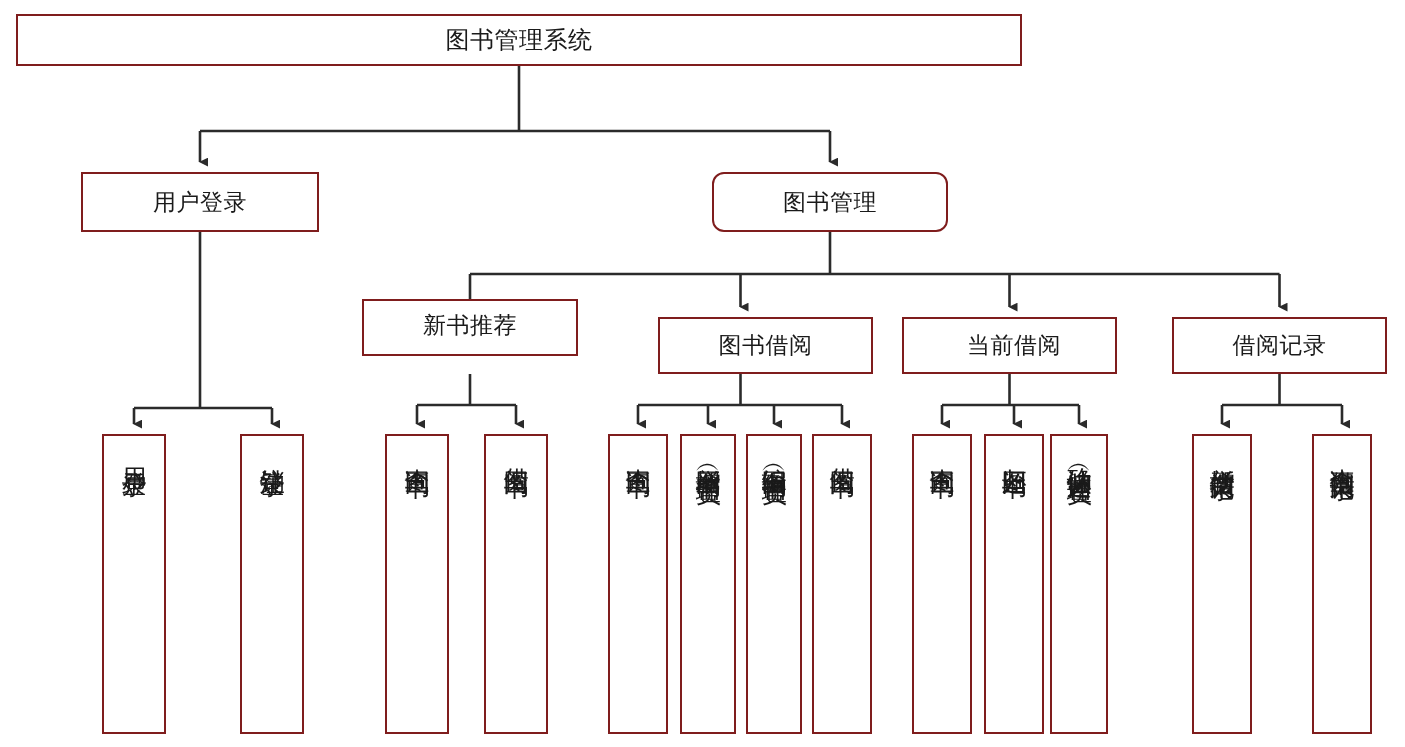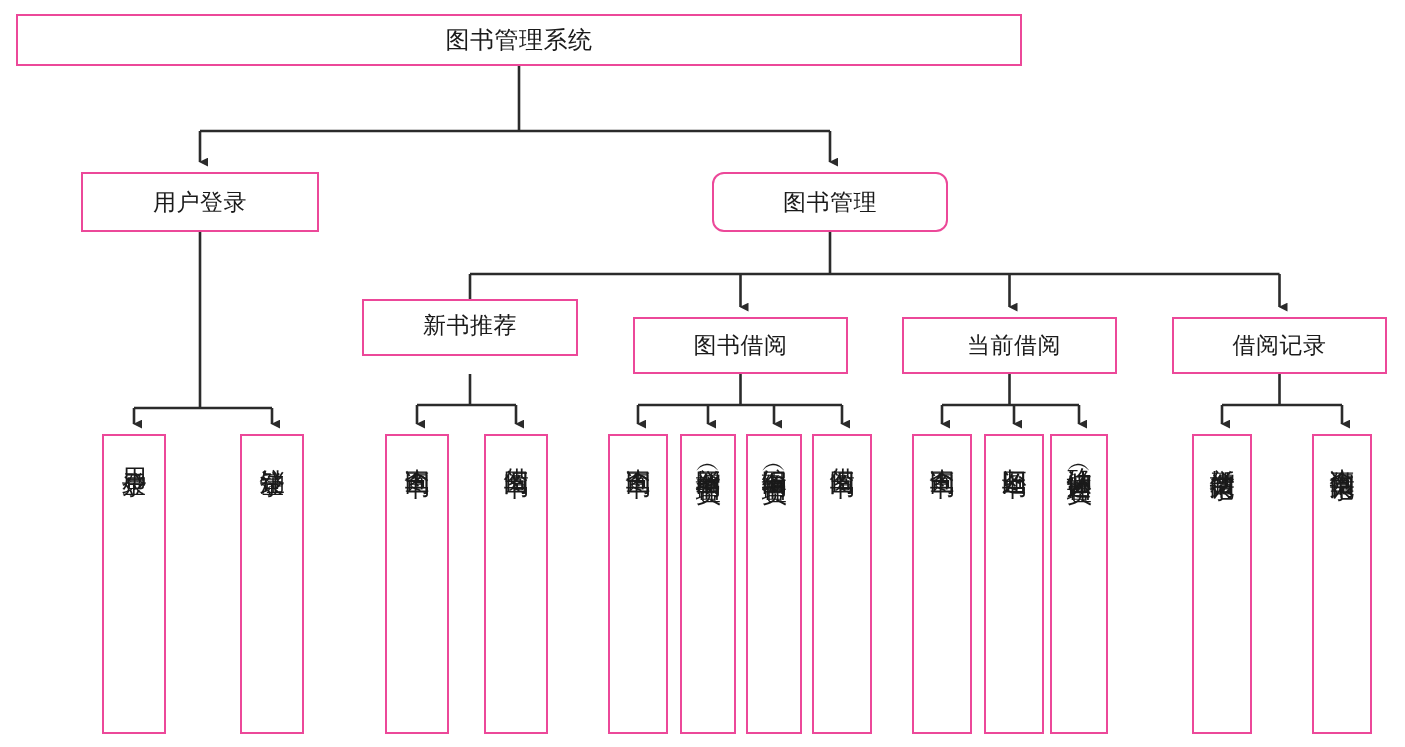--- a/index.html
+++ b/index.html
@@ -22,21 +22,21 @@
     left: 0;
     top: 0;
     width: 1405px;
     height: 747px;
     pointer-events: none;
   }
   .node {
     position: absolute;
     box-sizing: border-box;
     background: #ffffff;
-    border: 2px solid #ec4899;
+    border: 2px solid #7f1d1d;
     display: flex;
     align-items: center;
     justify-content: center;
     overflow: hidden;
   }
   .node-label {
     color: #1a1a1a;
     text-align: center;
     line-height: 1.08;
     white-space: nowrap;
@@ -124,21 +124,21 @@
       </div>
       <div class="node h-node" style="left: 81px; top: 172px; width: 238px; height: 60px;">
         <span class="node-label">用户登录</span>
       </div>
       <div class="node h-node" style="left: 712px; top: 172px; width: 236px; height: 60px; border-radius: 12px;">
         <span class="node-label">图书管理</span>
       </div>
       <div class="node h-node" style="left: 362px; top: 299px; width: 216px; height: 57px; font-family: Liberation Mono, monospace;">
         <span class="node-label">新书推荐</span>
       </div>
-      <div class="node h-node" style="left: 633px; top: 317px; width: 215px; height: 57px;">
+      <div class="node h-node" style="left: 658px; top: 317px; width: 215px; height: 57px;">
         <span class="node-label">图书借阅</span>
       </div>
       <div class="node h-node" style="left: 902px; top: 317px; width: 215px; height: 57px; padding-left: 9px;">
         <span class="node-label">当前借阅</span>
       </div>
       <div class="node h-node" style="left: 1172px; top: 317px; width: 215px; height: 57px;">
         <span class="node-label">借阅记录</span>
       </div>
       <div class="node v-node" style="left: 102px; top: 434px; width: 64px; height: 300px;">
         <span class="node-label">用户登录</span>

